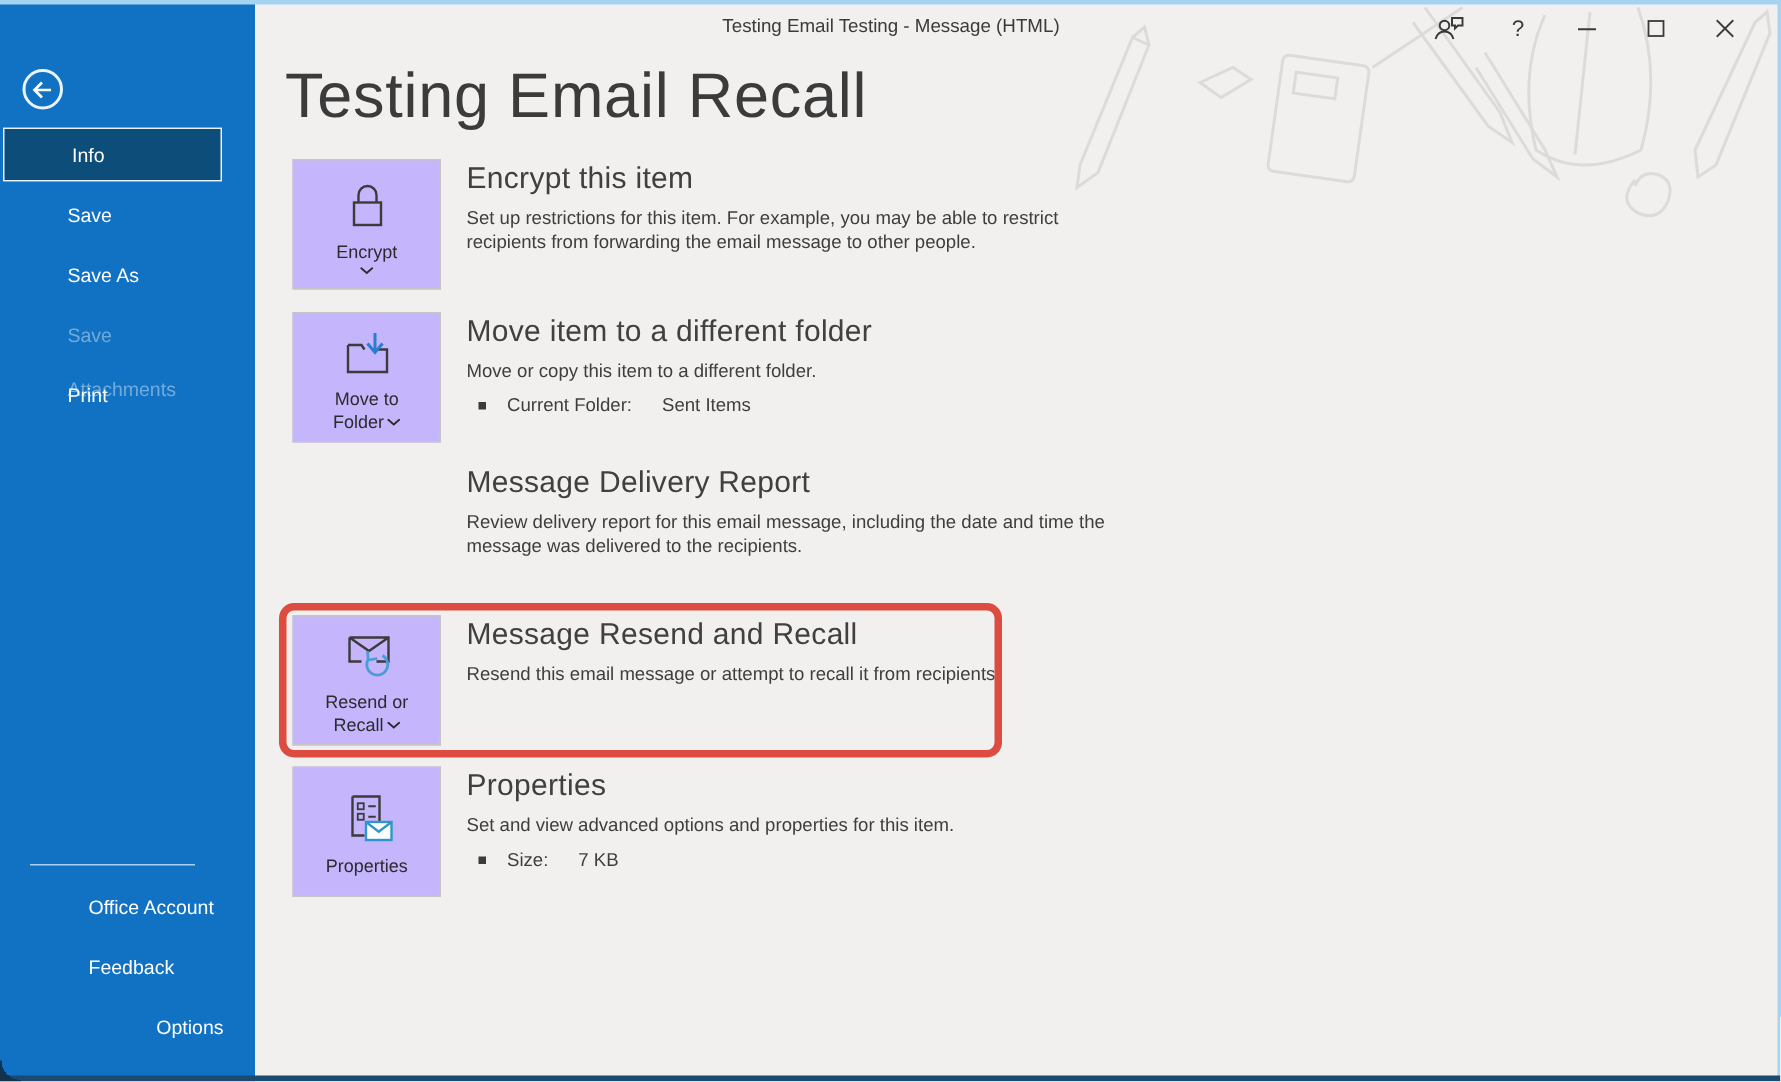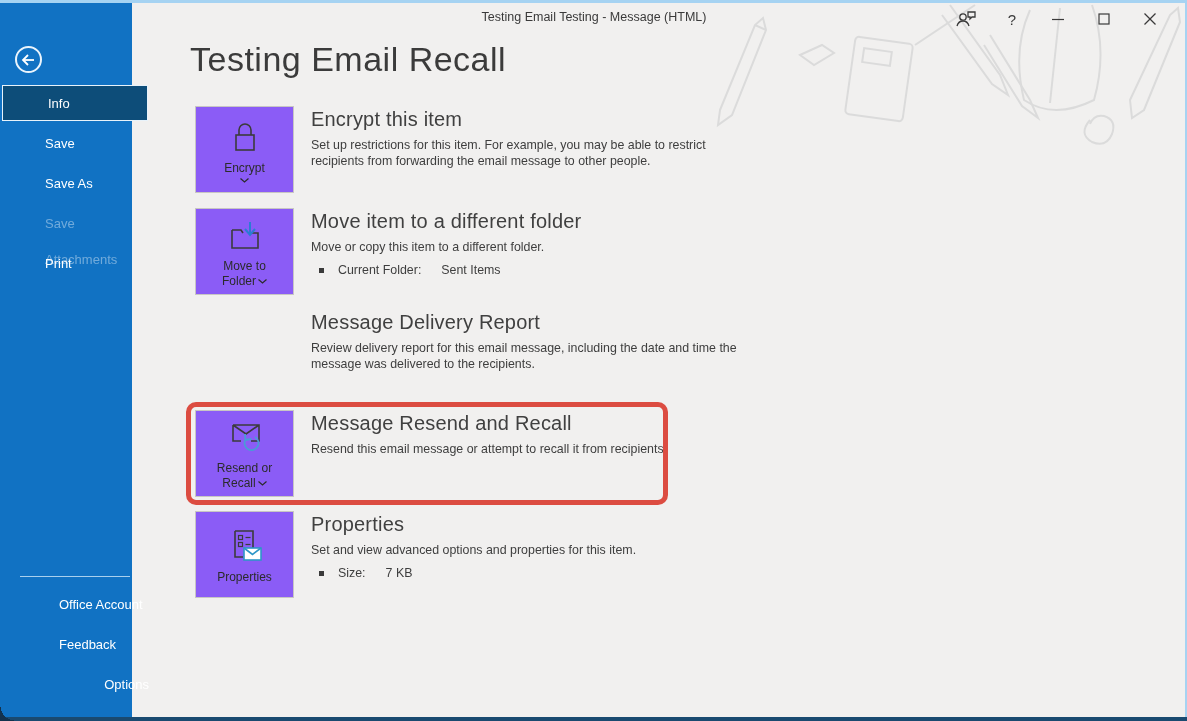--- a/index.html
+++ b/index.html
@@ -8,21 +8,21 @@
   .window { position:relative; width:1187px; height:721px; background:#F1F0EF;
             overflow:hidden; }
   
   .frame-top    { position:absolute; left:0; top:0; width:100%; height:3px; background:#A6D3F2; z-index:50; }
   .frame-right  { position:absolute; right:0; top:0; width:2px; height:100%; background:#A6D3F2; z-index:50; }
   .frame-bottom { position:absolute; left:0; bottom:0; width:100%; height:4px; background:#1A4A70; z-index:50; }
   .corner-bl    { position:absolute; left:0; bottom:0; width:14px; height:14px; z-index:51;
                   background:radial-gradient(circle at 14px 0px, transparent 13px, #13324d 13px); }
 
   
-  .sidebar { position:absolute; left:0; top:0; width:132px; height:721px; background:#1172C3; z-index:10; }
+  .sidebar { position:absolute; left:0; top:0; width:170px; height:721px; background:#1172C3; z-index:10; }
   .back-btn { position:absolute; left:15px; top:46px; width:27px; height:27px; border:2px solid #EAF4FC;
               border-radius:50%; display:flex; align-items:center; justify-content:center; cursor:pointer; }
   .nav-item { position:absolute; left:0; width:149px; height:36px; line-height:36px; padding-left:45px;
               color:#FFFFFF; font-size:13px; cursor:pointer; }
   .nav-item.selected { left:2px; width:146px; background:#0D4D79; border:1px solid #E8F3FB; }
   .nav-item.disabled { color:rgba(255,255,255,0.40); cursor:default; }
   .side-divider { position:absolute; left:20px; top:576px; width:110px; height:1px; background:#A8D0EE; }
   .footer-item { position:absolute; left:0; width:149px; height:32px; line-height:32px; padding-left:59px;
                  color:#FFFFFF; font-size:13px; cursor:pointer; }
 
@@ -30,25 +30,25 @@
   .titlebar-text { position:absolute; left:150px; top:10px; width:888px; text-align:center;
                    font-size:12.5px; color:#3A3A3A; z-index:20; }
   .win-controls { position:absolute; top:6px; right:14px; display:flex; align-items:center; gap:0; z-index:30; }
   .ctrl { width:46px; height:26px; display:flex; align-items:center; justify-content:center; cursor:pointer; }
   .help-glyph { font-size:15px; color:#3A3A3A; }
 
   
   .doodles { position:absolute; left:660px; top:0px; z-index:5; pointer-events:none; }
 
   
-  .page-title { position:absolute; left:190px; top:40px; font-size:34px; font-weight:300;
+  .page-title { position:absolute; left:190px; top:40px; font-size:42px; font-weight:300;
                 color:#3B3B3B; letter-spacing:0.5px; z-index:15; }
 
   .section { position:absolute; left:195px; width:620px; z-index:15; }
-  .cmd-btn { position:absolute; left:0; top:0; width:99px; height:87px; background:#8b5cf6;
+  .cmd-btn { position:absolute; left:0; top:0; width:99px; height:87px; background:#c4b5fd;
              border:1px solid #C8C6C4; display:flex; flex-direction:column; align-items:center;
              justify-content:center; cursor:pointer; padding-top:2px; }
   .cmd-btn .icon-wrap { height:38px; display:flex; align-items:flex-end; justify-content:center; }
   .cmd-btn .btn-label { font-size:12px; color:#2B2B2B; text-align:center; line-height:15px;
                         max-width:78px; margin-top:5px; }
   .chev { display:inline-block; vertical-align:1px; margin-left:2px; }
   .chev-below { margin-top:2px; }
 
   .sec-text { position:absolute; left:116px; top:2px; width:460px; }
   .sec-title { font-size:20px; font-weight:300; color:#404040; letter-spacing:0.2px; }

